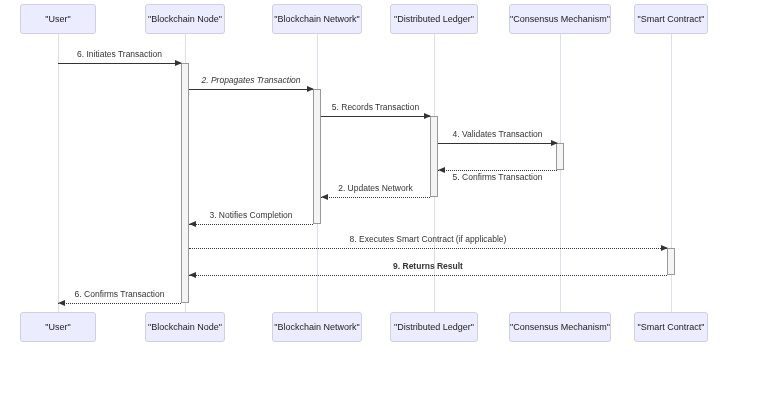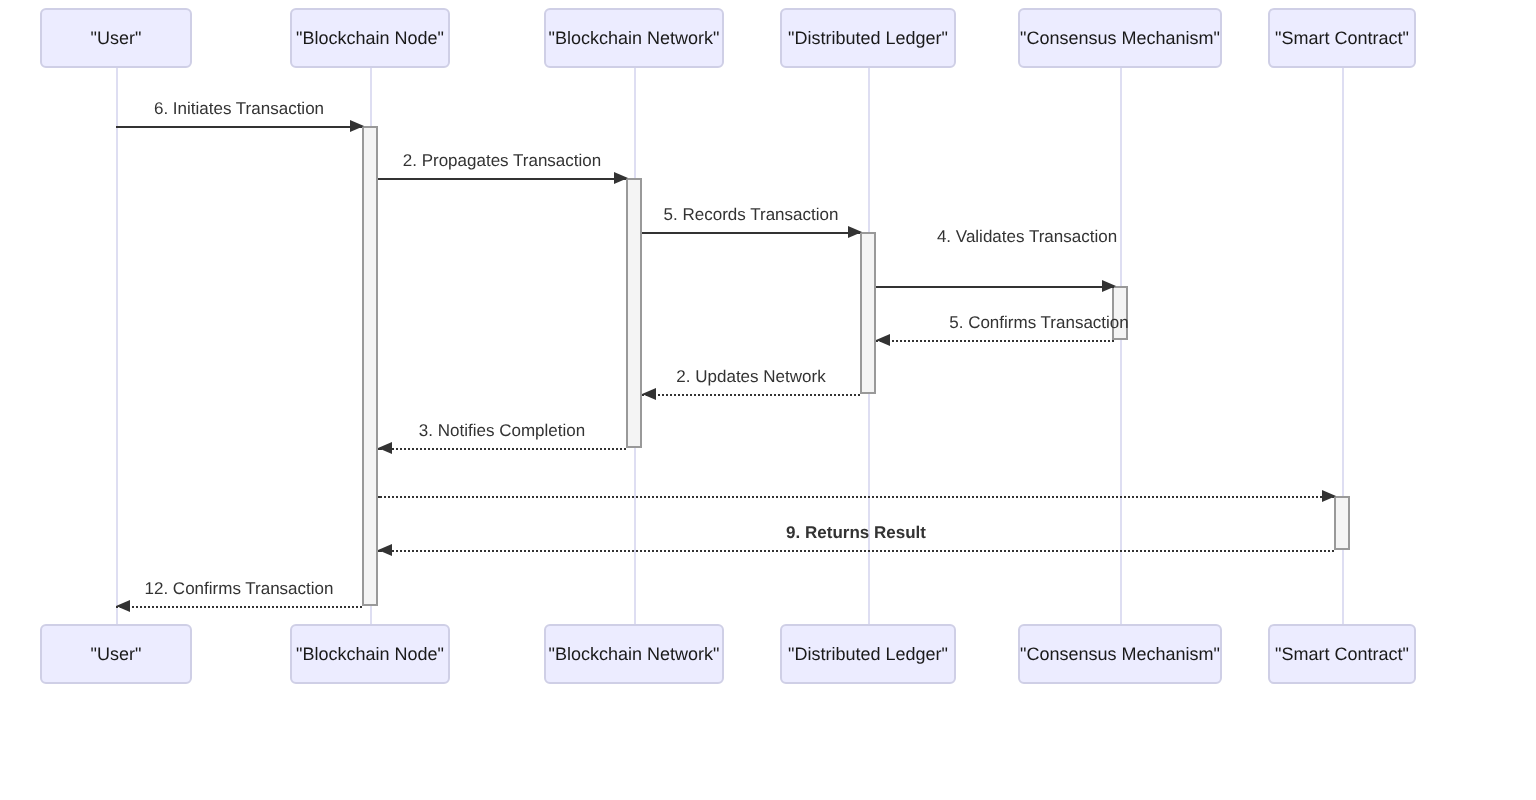--- a/index.html
+++ b/index.html
@@ -78,44 +78,45 @@
     <div class="activation" style="left: 181px; top: 63px; height: 240px;"></div>
     <div class="activation" style="left: 313px; top: 89px; height: 135px;"></div>
     <div class="activation" style="left: 430px; top: 116px; height: 81px;"></div>
     <div class="activation" style="left: 556px; top: 143px; height: 27px;"></div>
     <div class="activation" style="left: 667px; top: 248px; height: 27px;"></div>
     <div class="msg-line solid" style="left: 58px; top: 63px; width: 123px;"></div>
     <div class="arrowhead right" style="left: 175px; top: 60px;"></div>
     <div class="msg-label" style="left: 119.5px; top: 49px;">6. Initiates Transaction</div>
     <div class="msg-line solid" style="left: 189px; top: 89px; width: 124px;"></div>
     <div class="arrowhead right" style="left: 307px; top: 86px;"></div>
-    <div class="msg-label" style="left: 251px; top: 75px;">2. Propagates Transaction</div>
+    <div class="msg-label" style="left: 251px; top: 75px; font-style: italic;">2. Propagates Transaction</div>
     <div class="msg-line solid" style="left: 321px; top: 116px; width: 109px;"></div>
     <div class="arrowhead right" style="left: 424px; top: 113px;"></div>
     <div class="msg-label" style="left: 375.5px; top: 102px;">5. Records Transaction</div>
     <div class="msg-line solid" style="left: 438px; top: 143px; width: 119px;"></div>
     <div class="arrowhead right" style="left: 551px; top: 140px;"></div>
-    <div class="msg-label" style="left: 497.5px; top: 113px; margin-left: 16px;">4. Validates Transaction</div>
+    <div class="msg-label" style="left: 497.5px; top: 129px;">4. Validates Transaction</div>
     <div class="msg-line dashed" style="left: 438px; top: 170px; width: 119px;"></div>
     <div class="arrowhead left" style="left: 438px; top: 167px;"></div>
-    <div class="msg-label" style="left: 497.5px; top: 156px; margin-left: 22px;">5. Confirms Transaction</div>
+    <div class="msg-label" style="left: 497.5px; top: 172px;">5. Confirms Transaction</div>
     <div class="msg-line dashed" style="left: 321px; top: 197px; width: 109px;"></div>
     <div class="arrowhead left" style="left: 321px; top: 194px;"></div>
     <div class="msg-label" style="left: 375.5px; top: 183px;">2. Updates Network</div>
     <div class="msg-line dashed" style="left: 189px; top: 224px; width: 124px;"></div>
     <div class="arrowhead left" style="left: 189px; top: 221px;"></div>
     <div class="msg-label" style="left: 251px; top: 210px;">3. Notifies Completion</div>
     <div class="msg-line dashed" style="left: 189px; top: 248px; width: 478px;"></div>
     <div class="arrowhead right" style="left: 661px; top: 245px;"></div>
+    <div class="msg-label" style="left: 428px; top: 234px;">8. Executes Smart Contract (if applicable)</div>
     <div class="msg-line dashed" style="left: 189px; top: 275px; width: 478px;"></div>
     <div class="arrowhead left" style="left: 189px; top: 272px;"></div>
     <div class="msg-label" style="left: 428px; top: 261px; font-weight: bold;">9. Returns Result</div>
     <div class="msg-line dashed" style="left: 58px; top: 303px; width: 123px;"></div>
     <div class="arrowhead left" style="left: 58px; top: 300px;"></div>
-    <div class="msg-label" style="left: 119.5px; top: 289px;">12. Confirms Transaction</div>
+    <div class="msg-label" style="left: 119.5px; top: 289px;">6. Confirms Transaction</div>
     <div class="actor-box" style="left: 20px; top: 4px; width: 76px; height: 30px;">"User"</div>
     <div class="actor-box" style="left: 20px; top: 312px; width: 76px; height: 30px;">"User"</div>
     <div class="actor-box" style="left: 145px; top: 4px; width: 80px; height: 30px;">"Blockchain Node"</div>
     <div class="actor-box" style="left: 145px; top: 312px; width: 80px; height: 30px;">"Blockchain Node"</div>
     <div class="actor-box" style="left: 272px; top: 4px; width: 90px; height: 30px;">"Blockchain Network"</div>
     <div class="actor-box" style="left: 272px; top: 312px; width: 90px; height: 30px;">"Blockchain Network"</div>
     <div class="actor-box" style="left: 390px; top: 4px; width: 88px; height: 30px;">"Distributed Ledger"</div>
     <div class="actor-box" style="left: 390px; top: 312px; width: 88px; height: 30px;">"Distributed Ledger"</div>
     <div class="actor-box" style="left: 509px; top: 4px; width: 102px; height: 30px;">"Consensus Mechanism"</div>
     <div class="actor-box" style="left: 509px; top: 312px; width: 102px; height: 30px;">"Consensus Mechanism"</div>

